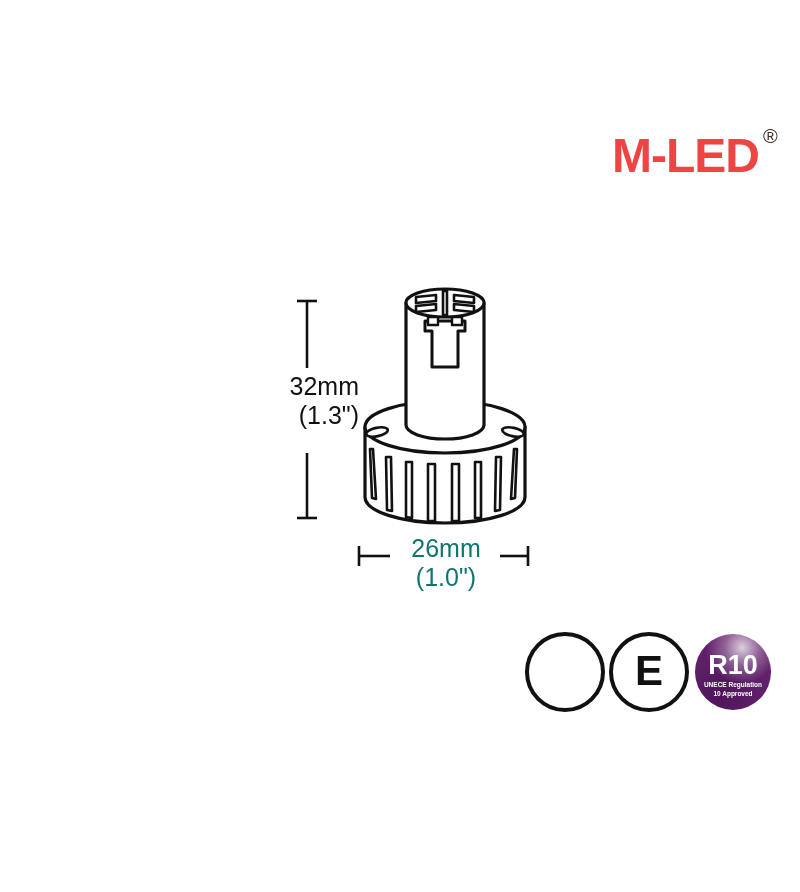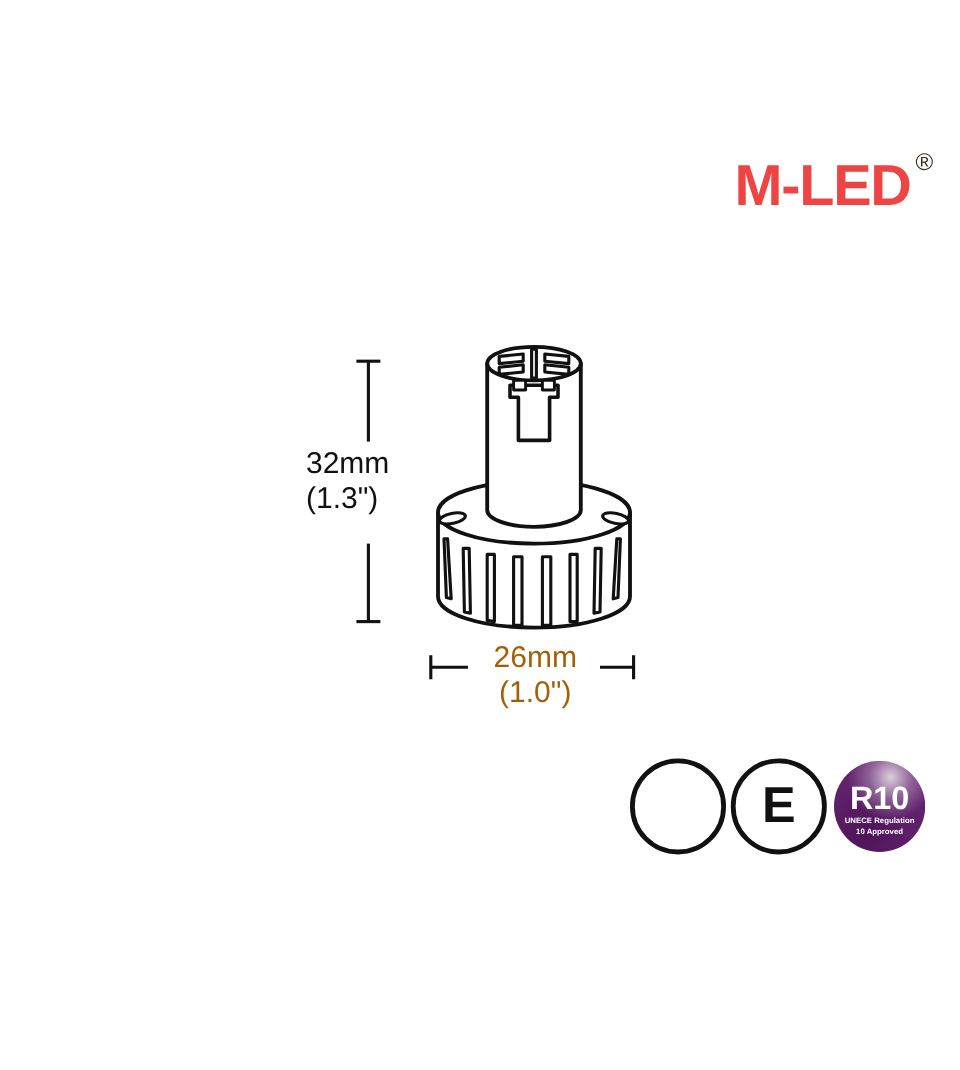--- a/index.html
+++ b/index.html
@@ -62,21 +62,21 @@
     left: 255px;
     top: 290px;
     width: 110px;
     height: 240px;
   }
   #height-dimension .dim-label {
     position: absolute;
     left: 0;
     top: 82px;
     width: 104px;
-    text-align: left;
+    text-align: right;
     font-size: 25px;
     font-family: "Liberation Sans", sans-serif;
     color: #111;
     line-height: 1.16;
   }
   #height-dimension .dim-label .line2 { display: block; }
 
   #width-dimension {
     position: absolute;
     left: 350px;
@@ -85,21 +85,21 @@
     height: 60px;
   }
   #width-dimension .dim-label {
     position: absolute;
     left: 34px;
     top: 0px;
     width: 124px;
     text-align: center;
     font-size: 25px;
     font-family: "Liberation Sans", sans-serif;
-    color: #a16207;
+    color: #0f766e;
     line-height: 1.16;
   }
   #width-dimension .dim-label .line2 { display: block; }
 
   
   #certification-badges {
     position: absolute;
     left: 525px;
     top: 628px;
     width: 250px;

